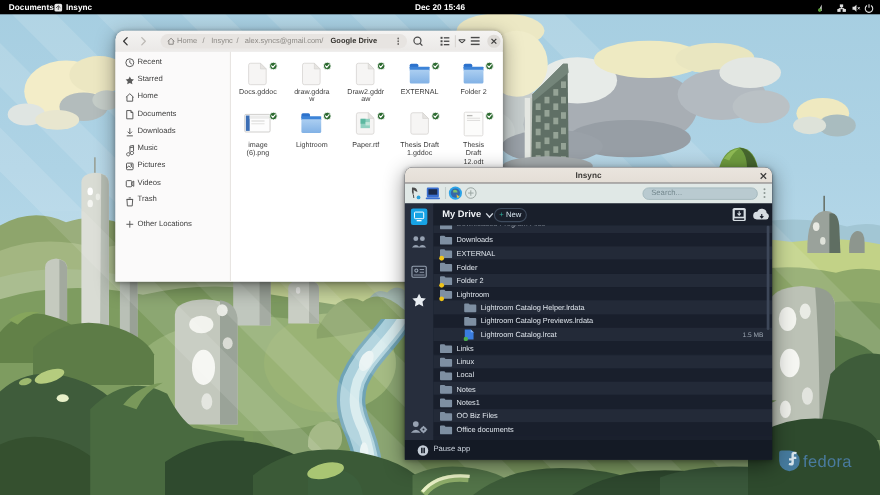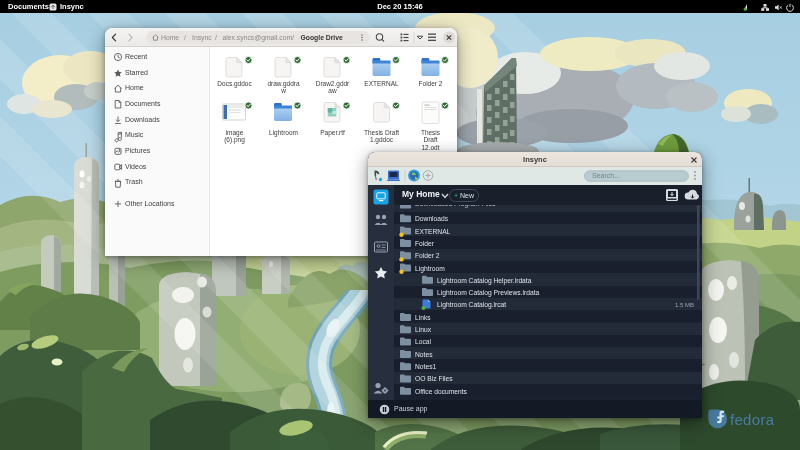--- a/index.html
+++ b/index.html
@@ -465,21 +465,21 @@
       <circle cx="17" cy="205.5" r="2.6"></circle>
       <circle cx="17" cy="205.5" r="0.9" fill="#272e3d"></circle>
       <rect x="16.3" y="202.2" width="1.4" height="1.4"></rect>
         <rect x="16.3" y="207.4" width="1.4" height="1.4"></rect>
       <rect x="13.7" y="204.8" width="1.4" height="1.4"></rect>
         <rect x="18.9" y="204.8" width="1.4" height="1.4"></rect>
     </g>
   </svg>
 
   <div class="abs" style="left:26px;top:33px;width:308px;height:20px;background:#191f2b;"></div>
-  <div class="abs" style="left:34px;top:36.5px;font-size:8.5px;font-weight:bold;color:#f2f5f8;">My Home</div>
+  <div class="abs" style="left:34px;top:36.5px;font-size:8.5px;font-weight:bold;color:#f2f5f8;">My Drive</div>
   <svg class="abs" style="left:73px;top:41px;" width="8" height="6">
       <path d="M1,1 L4,4.5 L7,1" stroke="#cfd6de" stroke-width="1.3" fill="none"></path>
     </svg>
   <div class="abs" style="left:81px;top:36.5px;width:30px;height:13px;border:1px solid #3d4a5c;border-radius:7px;box-sizing:border-box;text-align:center;line-height:11px;font-size:7px;color:#d5e3ec;"><span style="color:#2db3a0;">+</span> New</div>
   <svg class="abs" style="left:297px;top:36px;" width="37" height="15" viewBox="0 0 37 15">
     <rect x="1" y="1" width="12" height="12" rx="1.5" fill="#d6dde2"></rect>
     <rect x="3" y="3" width="8" height="6" fill="#191f2b"></rect>
     <path d="M7,4 L7,7.5 M5.5,6 L7,7.7 L8.5,6" stroke="#d6dde2" stroke-width="1" fill="none"></path>
     <rect x="2.5" y="10.5" width="9" height="1.4" fill="#191f2b"></rect>
     <path d="M23,11.5 a3.5,3.5 0 0 1 0.4,-7 a4.5,4.5 0 0 1 8.6,1.2 a3,3 0 0 1 -0.6,5.8 Z" fill="#d6dde2"></path>

